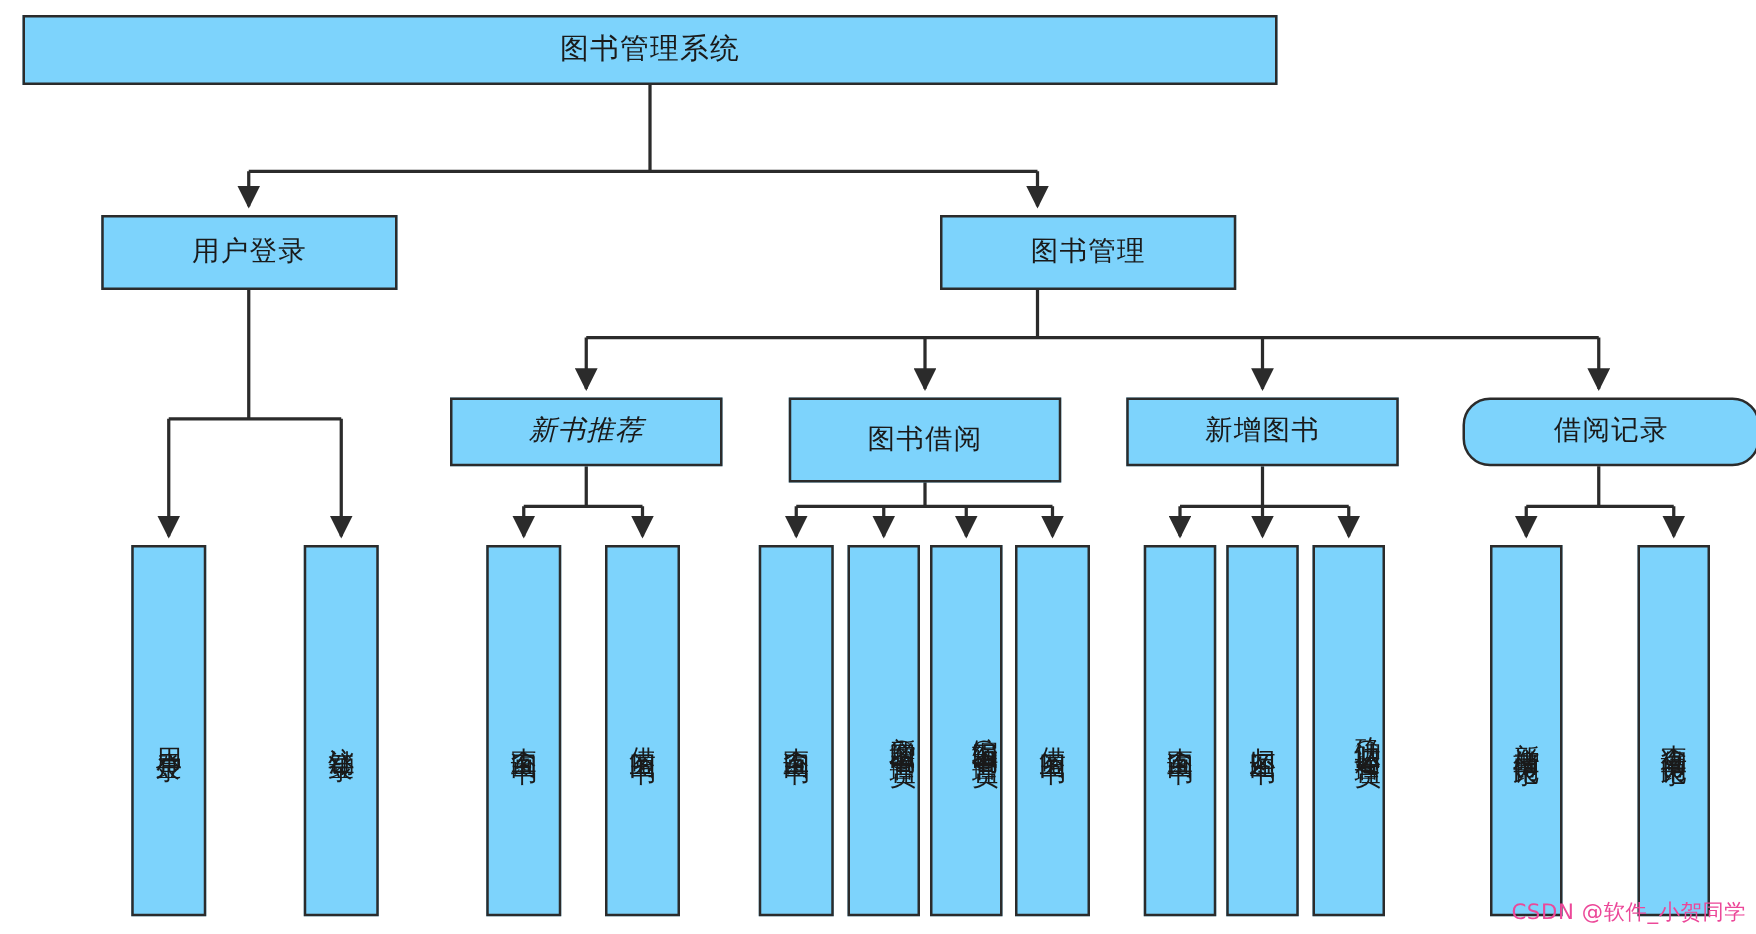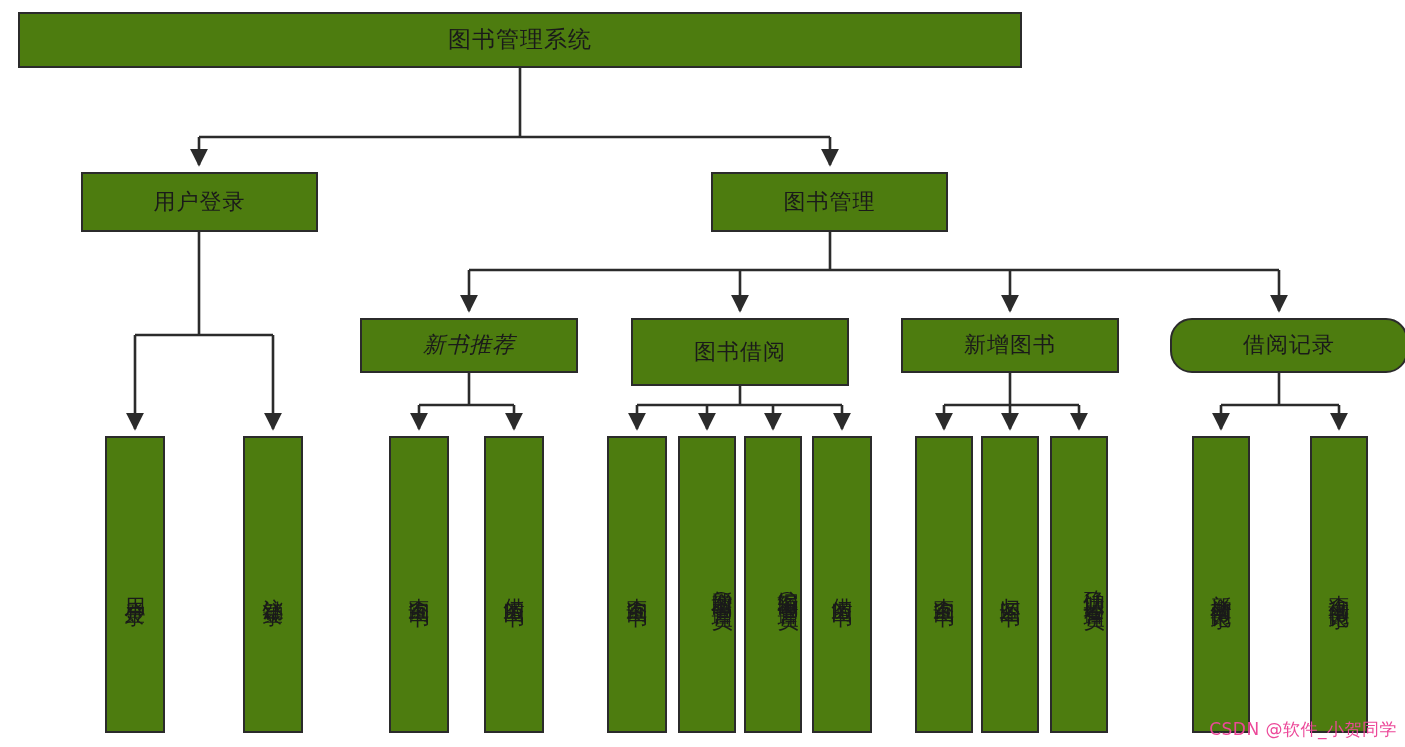--- a/index.html
+++ b/index.html
@@ -20,21 +20,21 @@
   }
   svg.connectors {
     position: absolute;
     left: 0; top: 0;
     width: 1405px; height: 747px;
     pointer-events: none;
   }
   .node {
     position: absolute;
     border: 2px solid #2b2b2b;
-    background: #4d7c0f;
+    background: #7dd3fc;
     display: flex;
     align-items: center;
     justify-content: center;
     color: #1a1a1a;
   }
   .node.horizontal {
     font-size: 22px;
     letter-spacing: 1px;
     line-height: 1.2;
   }
@@ -119,21 +119,21 @@
       <path d="M 1279 373 L 1279 405"></path>
       <path d="M 1221 405 L 1339 405"></path>
       <path d="M 1221 405 L 1221 429" marker-end="url(#arrow)"></path>
       <path d="M 1339 405 L 1339 429" marker-end="url(#arrow)"></path>
     </g>
   </svg>
 
   <div class="node horizontal root" style="left:18px; top:12px; width:1004px; height:56px;">图书管理系统</div>
 
   <div class="node horizontal" style="left:81px; top:172px; width:237px; height:60px;">用户登录</div>
-  <div class="node horizontal" style="left:711px; top:172px; width:237px; height:60px;">图书管理</div>
+  <div class="node horizontal" style="left:752px; top:172px; width:237px; height:60px;">图书管理</div>
 
   <div class="node horizontal" style="left:360px; top:318px; width:218px; height:55px;font-style:italic;">新书推荐</div>
   <div class="node horizontal" style="left:631px; top:318px; width:218px; height:68px;">图书借阅</div>
   <div class="node horizontal" style="left:901px; top:318px; width:218px; height:55px;">新增图书</div>
   <div class="node horizontal" style="left:1170px; top:318px; width:238px; height:55px;border-radius:22px;">借阅记录</div>
 
   <div class="node vertical align-mid" style="left:105px; top:436px; width:60px; height:297px;">用户登录</div>
   <div class="node vertical align-mid" style="left:243px; top:436px; width:60px; height:297px;">注销登录</div>
 
   <div class="node vertical align-mid" style="left:389px; top:436px; width:60px; height:297px;">查询图书</div>

